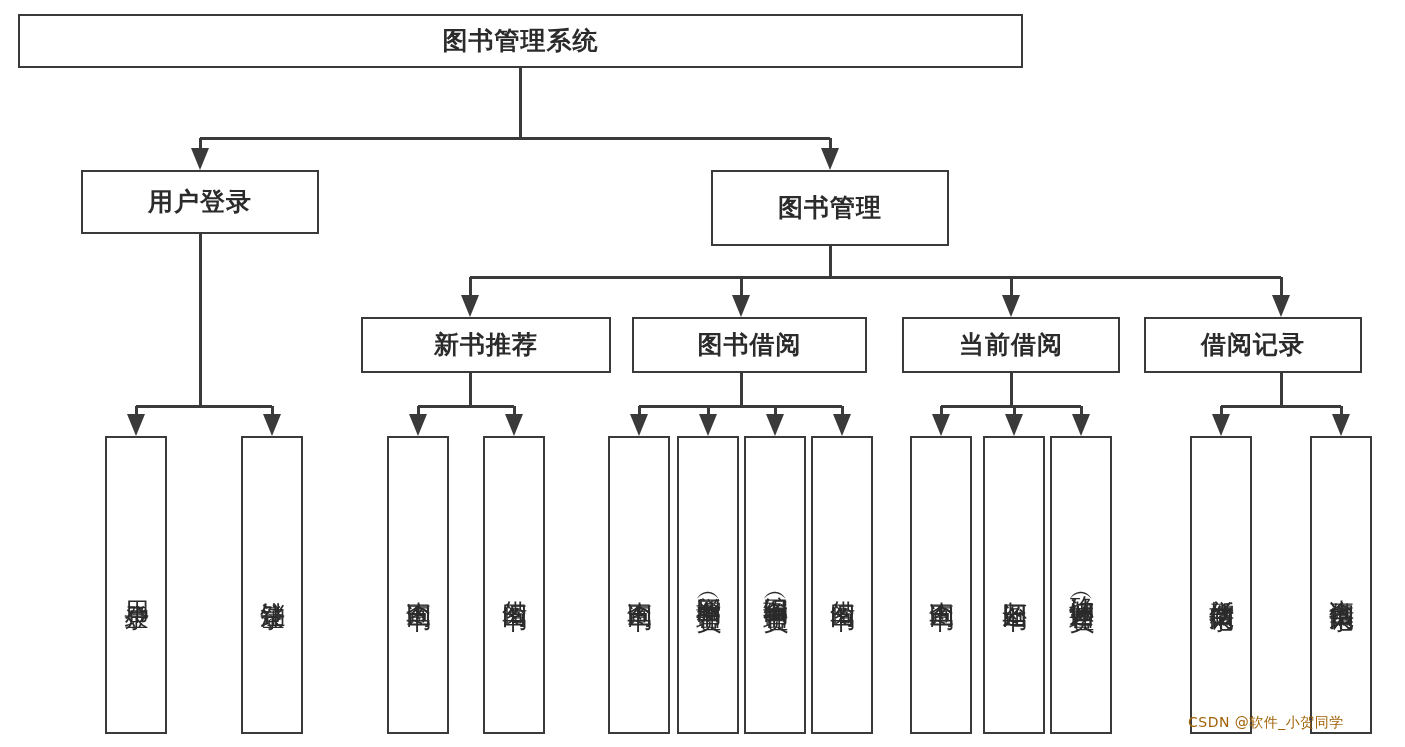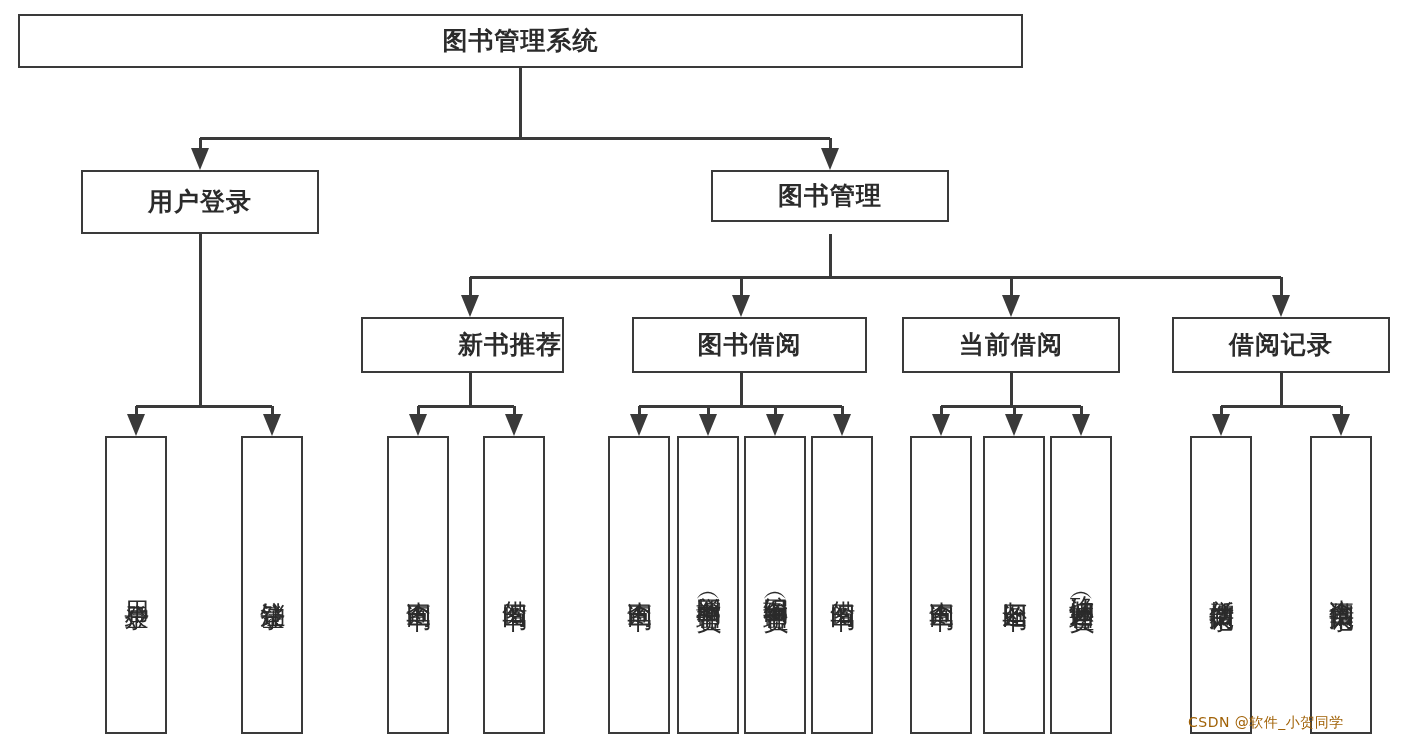--- a/index.html
+++ b/index.html
@@ -128,35 +128,35 @@
     </svg>
 
   <div class="node root h-node" style="left: 18px; top: 14px; width: 1005px; height: 54px;">
     <span>图书管理系统</span>
   </div>
 
   <div id="level2-nodes">
       <div class="node h-node" style="left: 81px; top: 170px; width: 238px; height: 64px;">
         <span>用户登录</span>
       </div>
-      <div class="node h-node" style="left: 711px; top: 170px; width: 238px; height: 52px; align-items: center;">
+      <div class="node h-node" style="left: 711px; top: 170px; width: 238px; height: 76px; align-items: center;">
         <span>图书管理</span>
       </div>
     </div>
   <div id="level3-nodes">
-      <div class="node h-node" style="left: 361px; top: 317px; width: 203px; height: 56px; justify-content: flex-end;">
+      <div class="node h-node" style="left: 361px; top: 317px; width: 250px; height: 56px;">
         <span>新书推荐</span>
       </div>
       <div class="node h-node" style="left: 632px; top: 317px; width: 235px; height: 56px;">
         <span>图书借阅</span>
       </div>
       <div class="node h-node" style="left: 902px; top: 317px; width: 218px; height: 56px;">
         <span>当前借阅</span>
       </div>
-      <div class="node h-node" style="left: 1172px; top: 317px; width: 218px; height: 56px;">
+      <div class="node h-node" style="left: 1144px; top: 317px; width: 218px; height: 56px;">
         <span>借阅记录</span>
       </div>
     </div>
   <div id="leaf-nodes">
       <div class="node leaf" style="left: 105px; top: 436px; width: 62px; height: 298px;">
         <span class="vlabel">用户登录</span>
       </div>
       <div class="node leaf" style="left: 241px; top: 436px; width: 62px; height: 298px;">
         <span class="vlabel">注销登录</span>
       </div>

